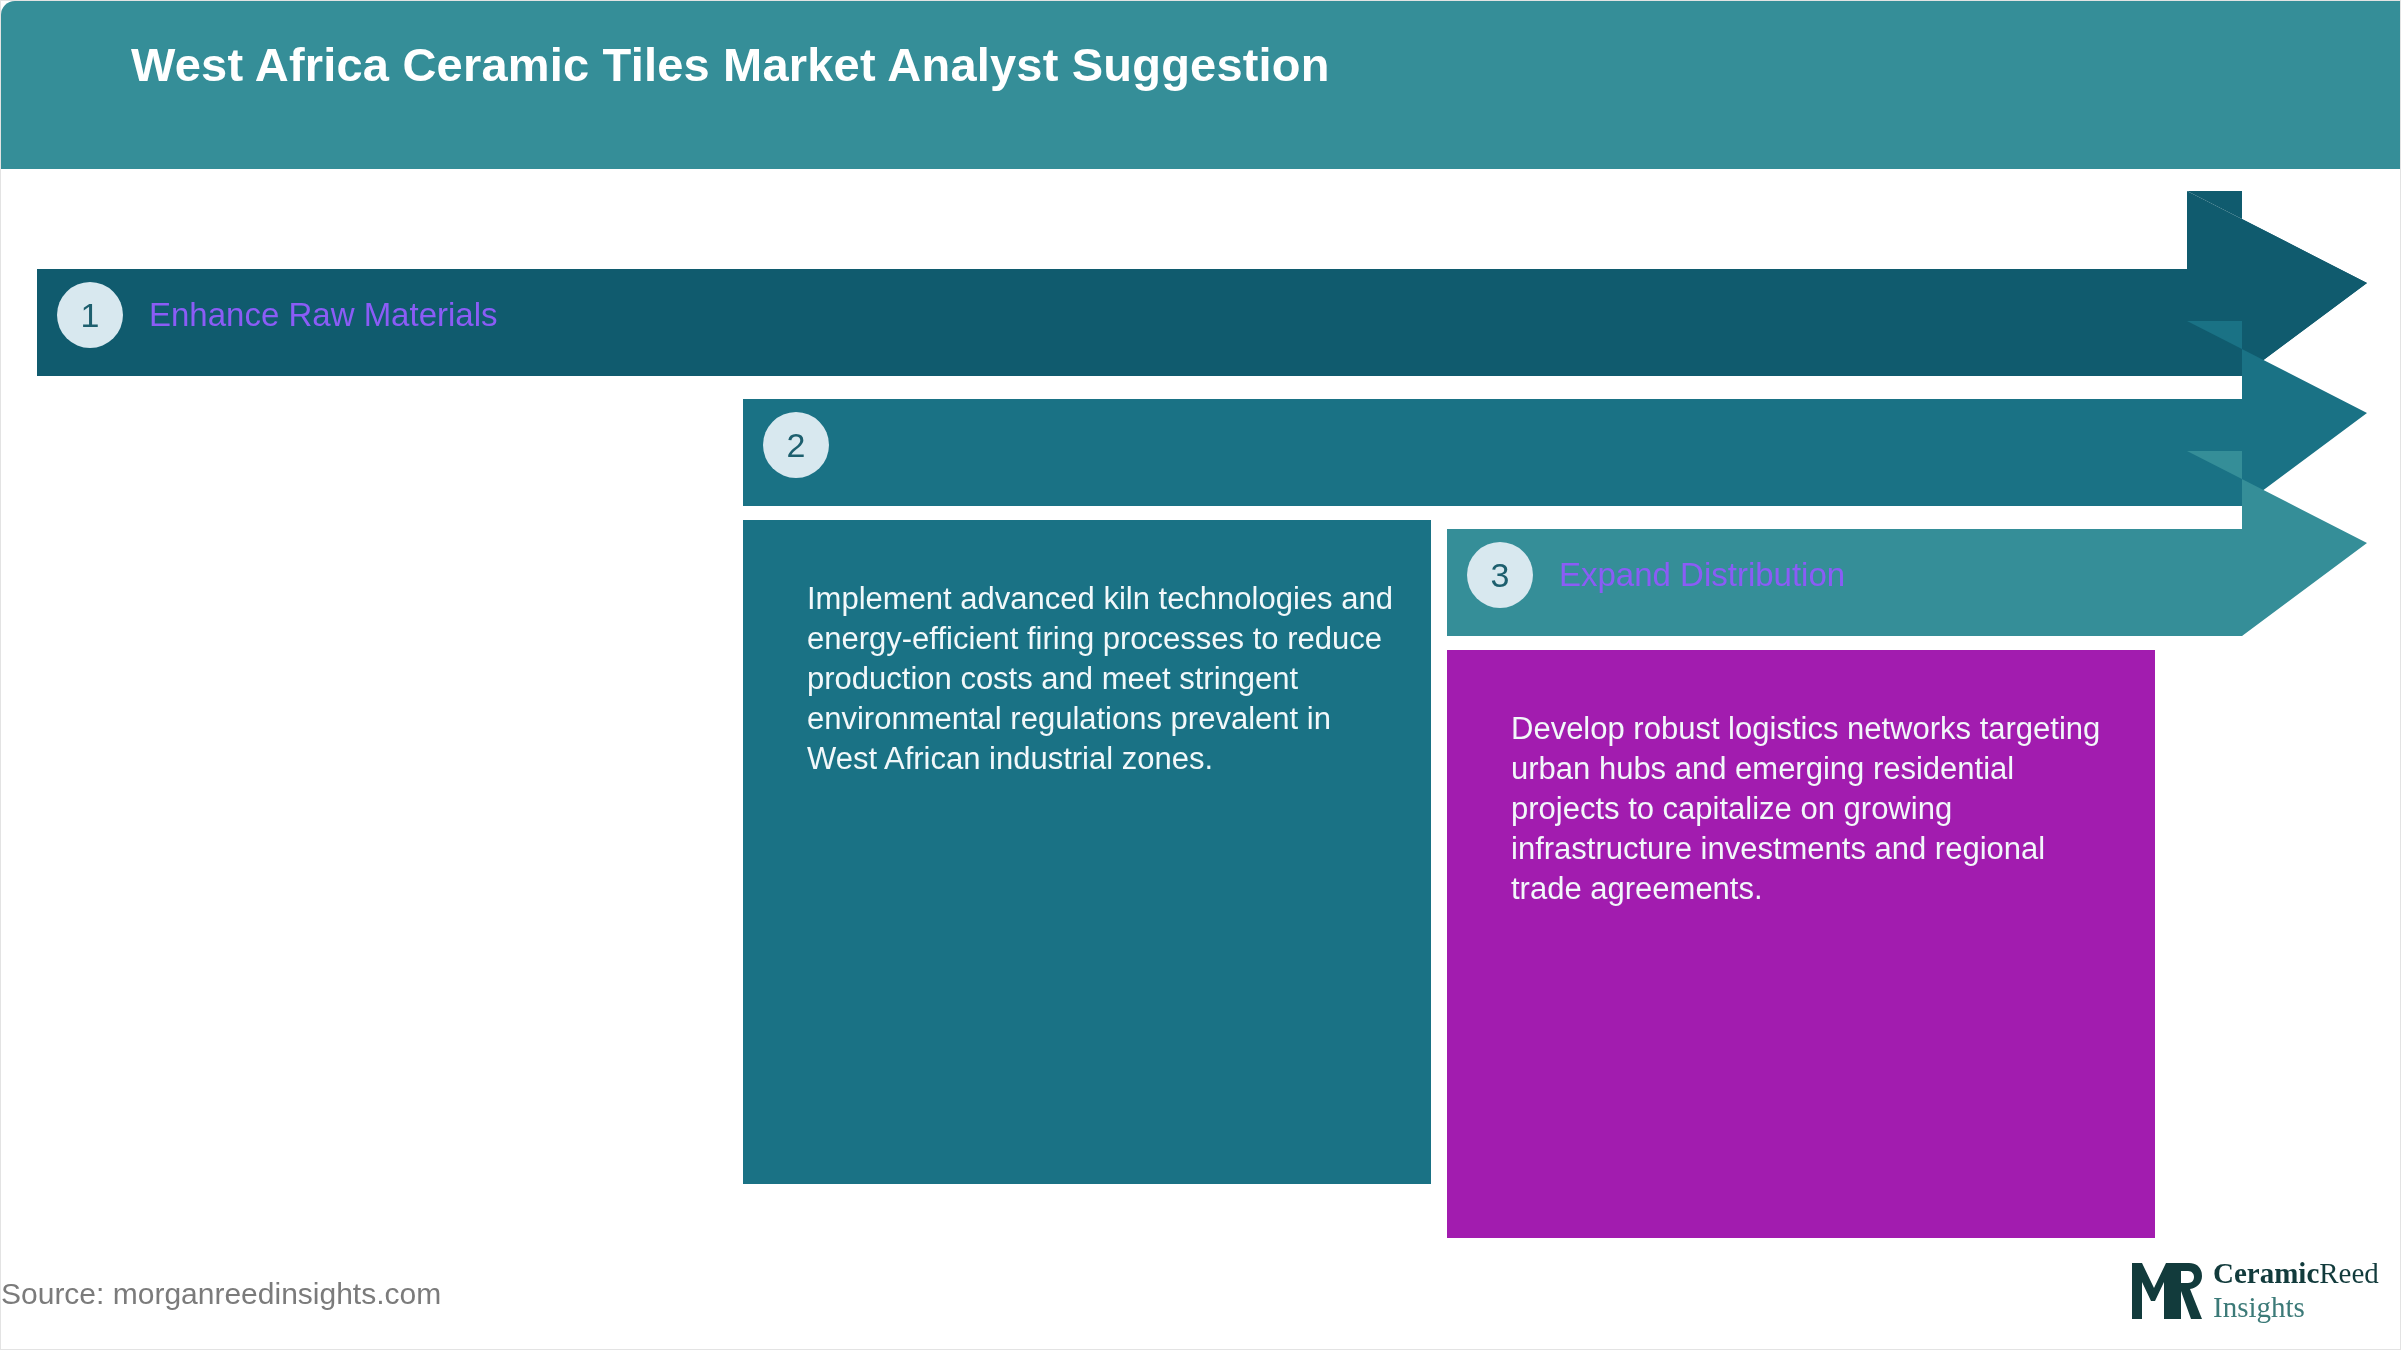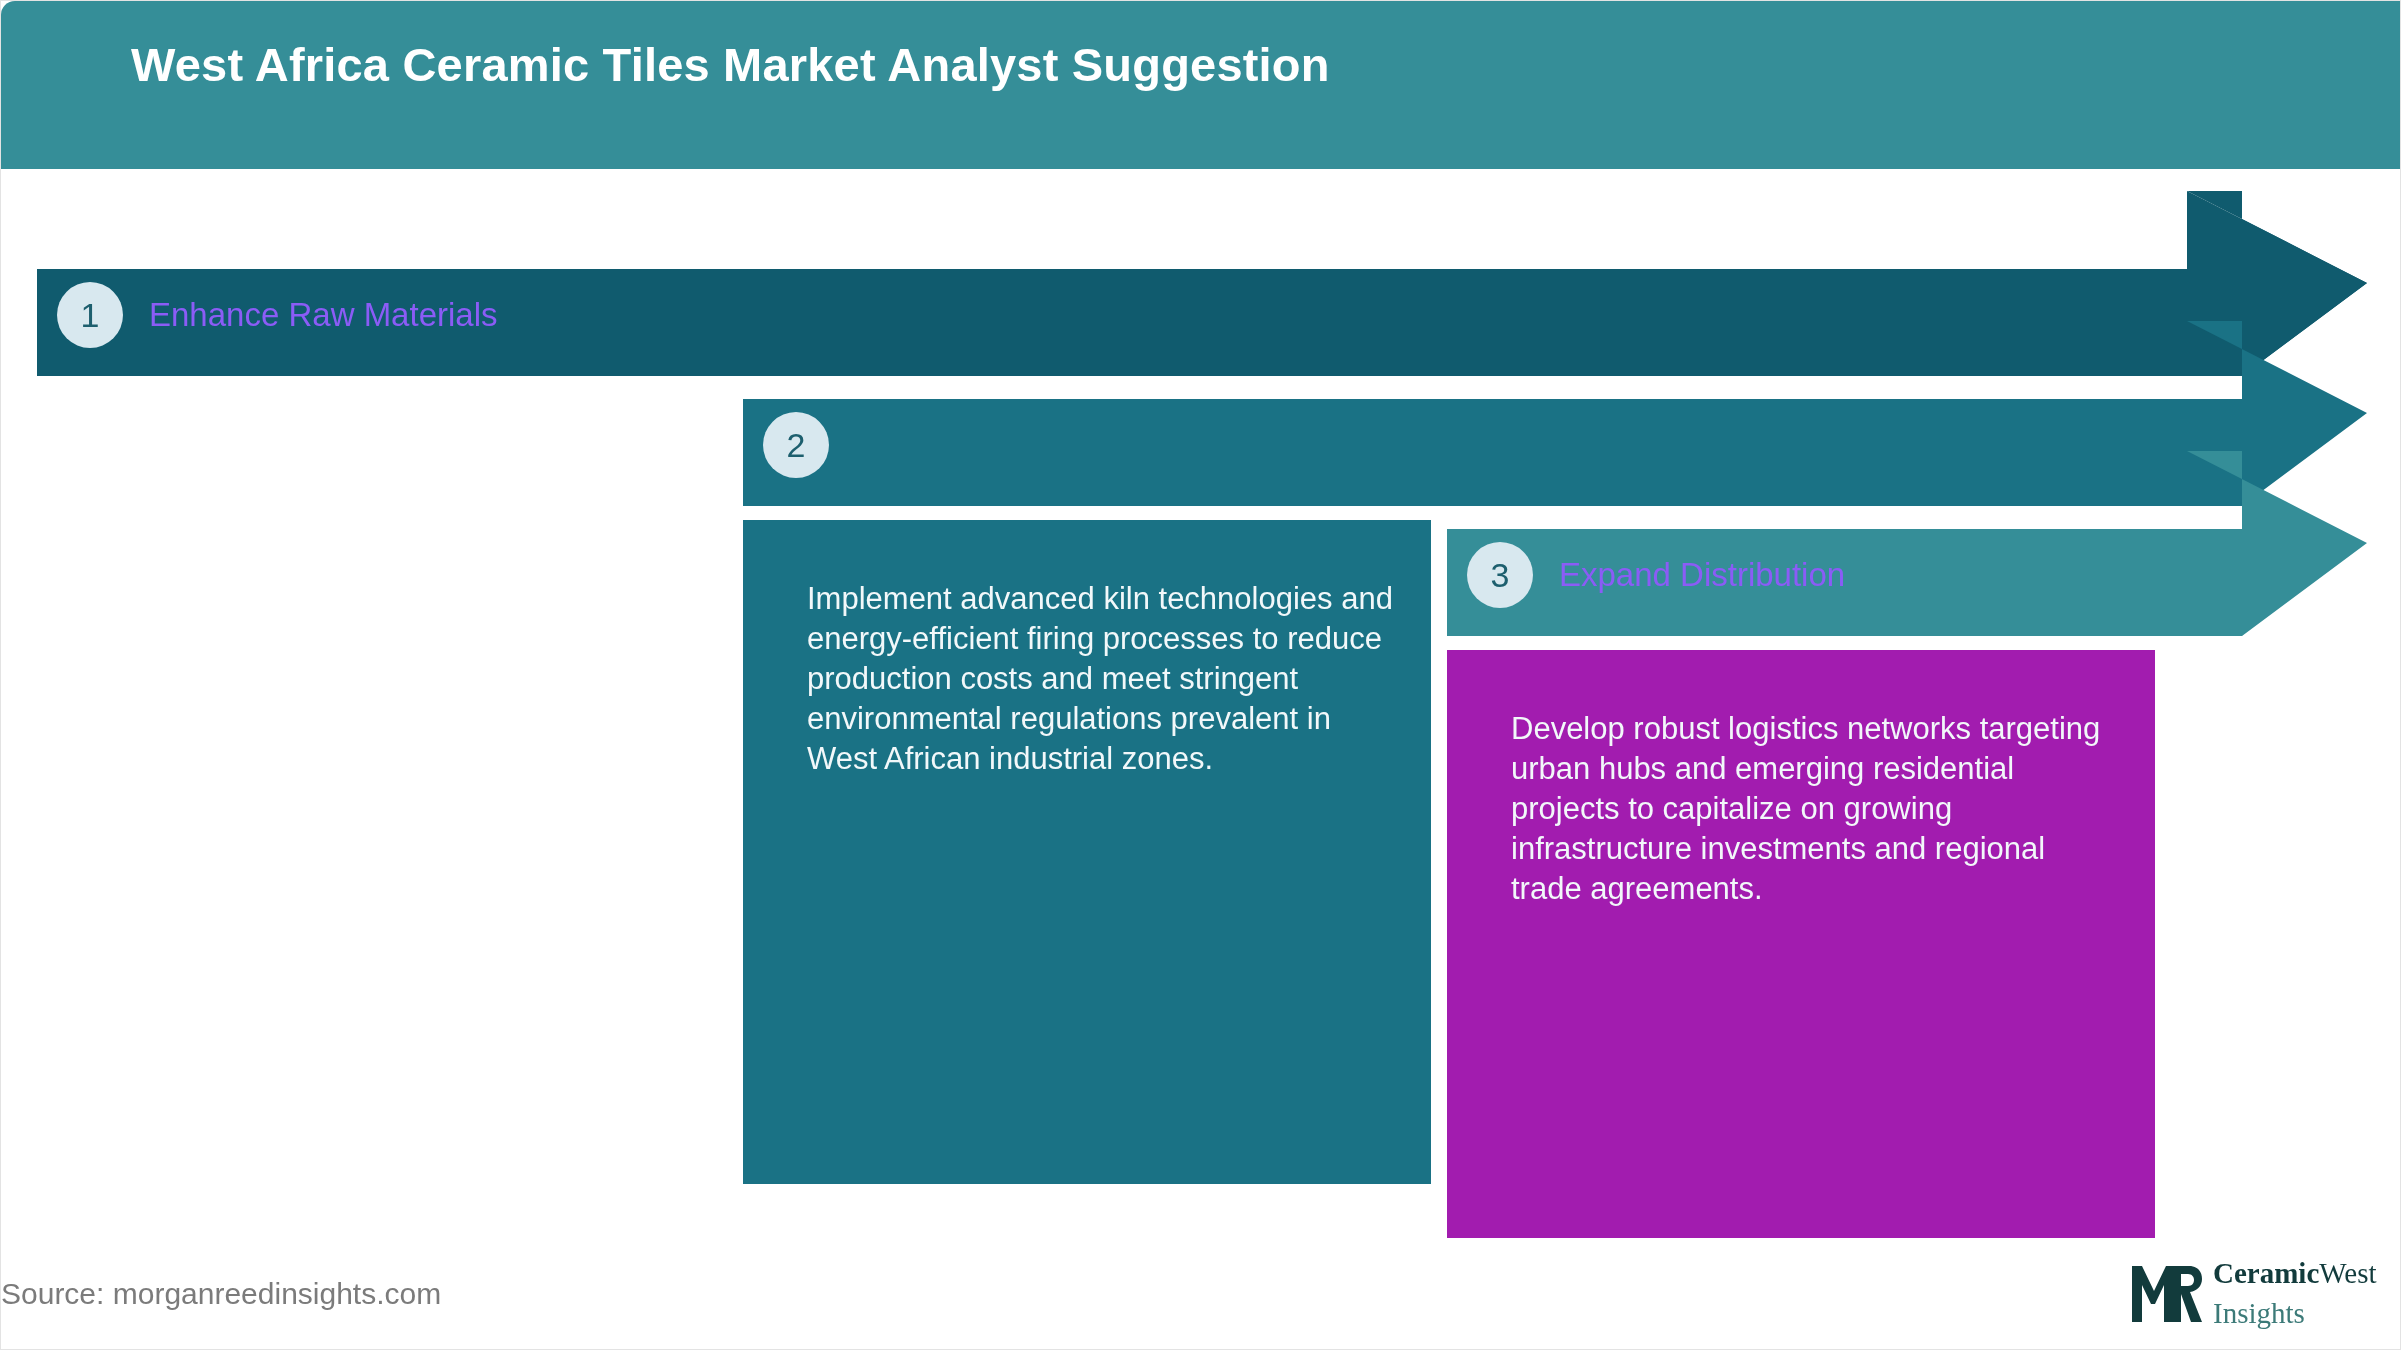--- a/index.html
+++ b/index.html
@@ -121,21 +121,21 @@
     font-family: "Liberation Serif", serif;
     font-size: 29px;
     color: #123b3c;
     white-space: nowrap;
   }
   .logo-line1 b { font-weight: bold; }
   .logo-line2 {
     font-family: "Liberation Serif", serif;
     font-size: 29px;
     color: #3c7a78;
-    margin-top: 11px;
+    margin-top: 5px;
   }
 </style>
 </head>
 <body>
 
 <div id="canvas">
 
   <div id="header-band"></div>
   <div id="header-title">West Africa Ceramic Tiles Market Analyst Suggestion</div>
 
@@ -185,18 +185,18 @@
   </div>
 
   <div id="source-note">Source: morganreedinsights.com</div>
 
   <div id="logo">
     <svg id="logo-mark" viewBox="0 0 74 62">
       <path d="M3,59 L3,3 L13,3 L25,28 L37,3 L45,3 L45,59 L35,59 L35,22 L26,41 L22,41 L13,22 L13,59 Z" fill="#123b3c"></path>
       <path d="M44,3 L60,3 C69,3 73,9 73,16 C73,23 68,28 61,29 L73,59 L62,59 L52,31 L52,59 L44,59 Z M52,11 L52,23 L59,23 C63,23 65,20 65,17 C65,14 63,11 59,11 Z" fill="#123b3c"></path>
     </svg>
     <div id="logo-text">
-      <div class="logo-line1"><b>Ceramic</b><span>West</span></div>
+      <div class="logo-line1"><b>Ceramic</b><span>Reed</span></div>
       <div class="logo-line2">Insights</div>
     </div>
   </div>
 
 </div>
 
 </body></html>

